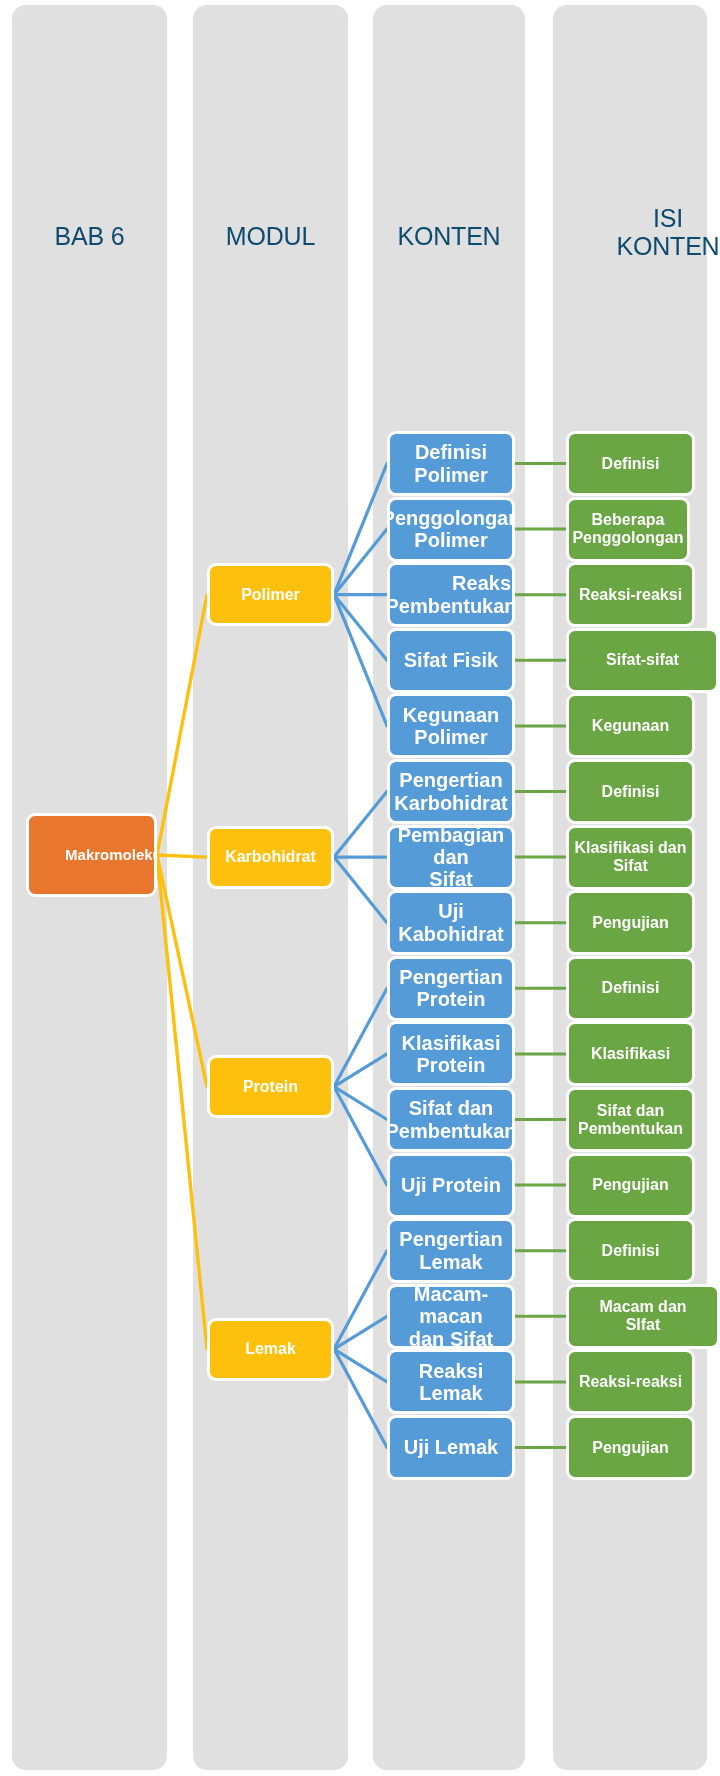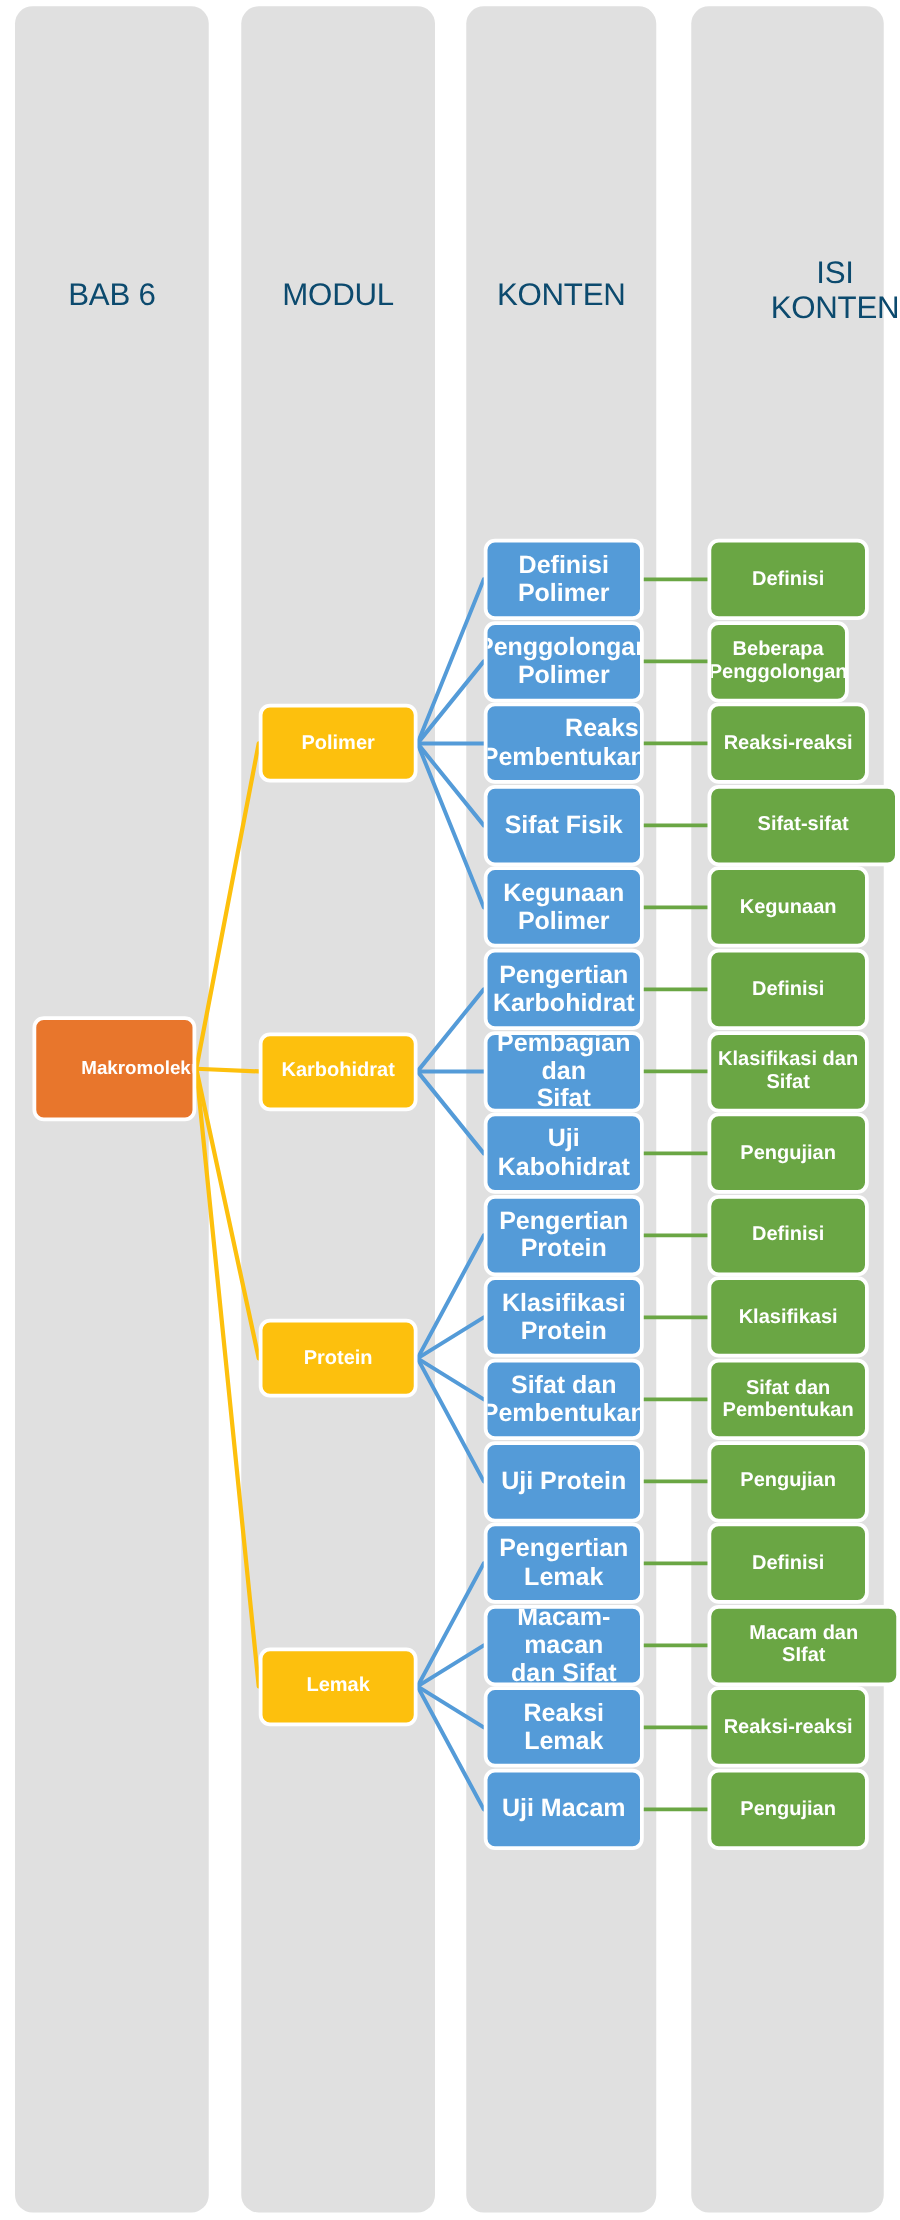--- a/index.html
+++ b/index.html
@@ -113,21 +113,21 @@
       <div class="node module" style="left: 207px; top: 825.6px; width: 127px; height: 63px;">Karbohidrat</div>
       <div class="node module" style="left: 207px; top: 1055.2px; width: 127px; height: 63px;">Protein</div>
       <div class="node module" style="left: 207px; top: 1317.6px; width: 127px; height: 63px;">Lemak</div>
     </div>
 
   <div id="rows-layer">
       <div class="node content" style="left: 387px; top: 431px; width: 128px; height: 65px;">Definisi Polimer</div>
       <div class="node isi" style="left: 566px; top: 431px; width: 129px; height: 65px;">Definisi</div>
       <div class="node content" style="left: 387px; top: 496.6px; width: 128px; height: 65px;">Penggolongan
 Polimer</div>
-      <div class="node isi" style="left: 566px; top: 496.6px; width: 113px; height: 65px;">Beberapa
+      <div class="node isi" style="left: 566px; top: 496.6px; width: 124px; height: 65px;">Beberapa
 Penggolongan</div>
       <div class="node content" style="left: 387px; top: 562.2px; width: 128px; height: 65px; text-align: right;">Reaksi
 Pembentukan</div>
       <div class="node isi" style="left: 566px; top: 562.2px; width: 129px; height: 65px;">Reaksi-reaksi</div>
       <div class="node content" style="left: 387px; top: 627.8px; width: 128px; height: 65px;">Sifat Fisik</div>
       <div class="node isi" style="left: 566px; top: 627.8px; width: 153px; height: 65px;">Sifat-sifat</div>
       <div class="node content" style="left: 387px; top: 693.4px; width: 128px; height: 65px;">Kegunaan
 Polimer</div>
       <div class="node isi" style="left: 566px; top: 693.4px; width: 129px; height: 65px;">Kegunaan</div>
       <div class="node content" style="left: 387px; top: 759px; width: 128px; height: 65px;">Pengertian
@@ -153,17 +153,17 @@
       <div class="node isi" style="left: 566px; top: 1152.6px; width: 129px; height: 65px;">Pengujian</div>
       <div class="node content" style="left: 387px; top: 1218.2px; width: 128px; height: 65px;">Pengertian
 Lemak</div>
       <div class="node isi" style="left: 566px; top: 1218.2px; width: 129px; height: 65px;">Definisi</div>
       <div class="node content" style="left: 387px; top: 1283.8px; width: 128px; height: 65px;">Macam-macan
 dan Sifat</div>
       <div class="node isi" style="left: 566px; top: 1283.8px; width: 154px; height: 65px;">Macam dan
 SIfat</div>
       <div class="node content" style="left: 387px; top: 1349.4px; width: 128px; height: 65px;">Reaksi Lemak</div>
       <div class="node isi" style="left: 566px; top: 1349.4px; width: 129px; height: 65px;">Reaksi-reaksi</div>
-      <div class="node content" style="left: 387px; top: 1415px; width: 128px; height: 65px;">Uji Macam</div>
+      <div class="node content" style="left: 387px; top: 1415px; width: 128px; height: 65px;">Uji Lemak</div>
       <div class="node isi" style="left: 566px; top: 1415px; width: 129px; height: 65px;">Pengujian</div>
     </div>
 
 </div>
 
 </body></html>

